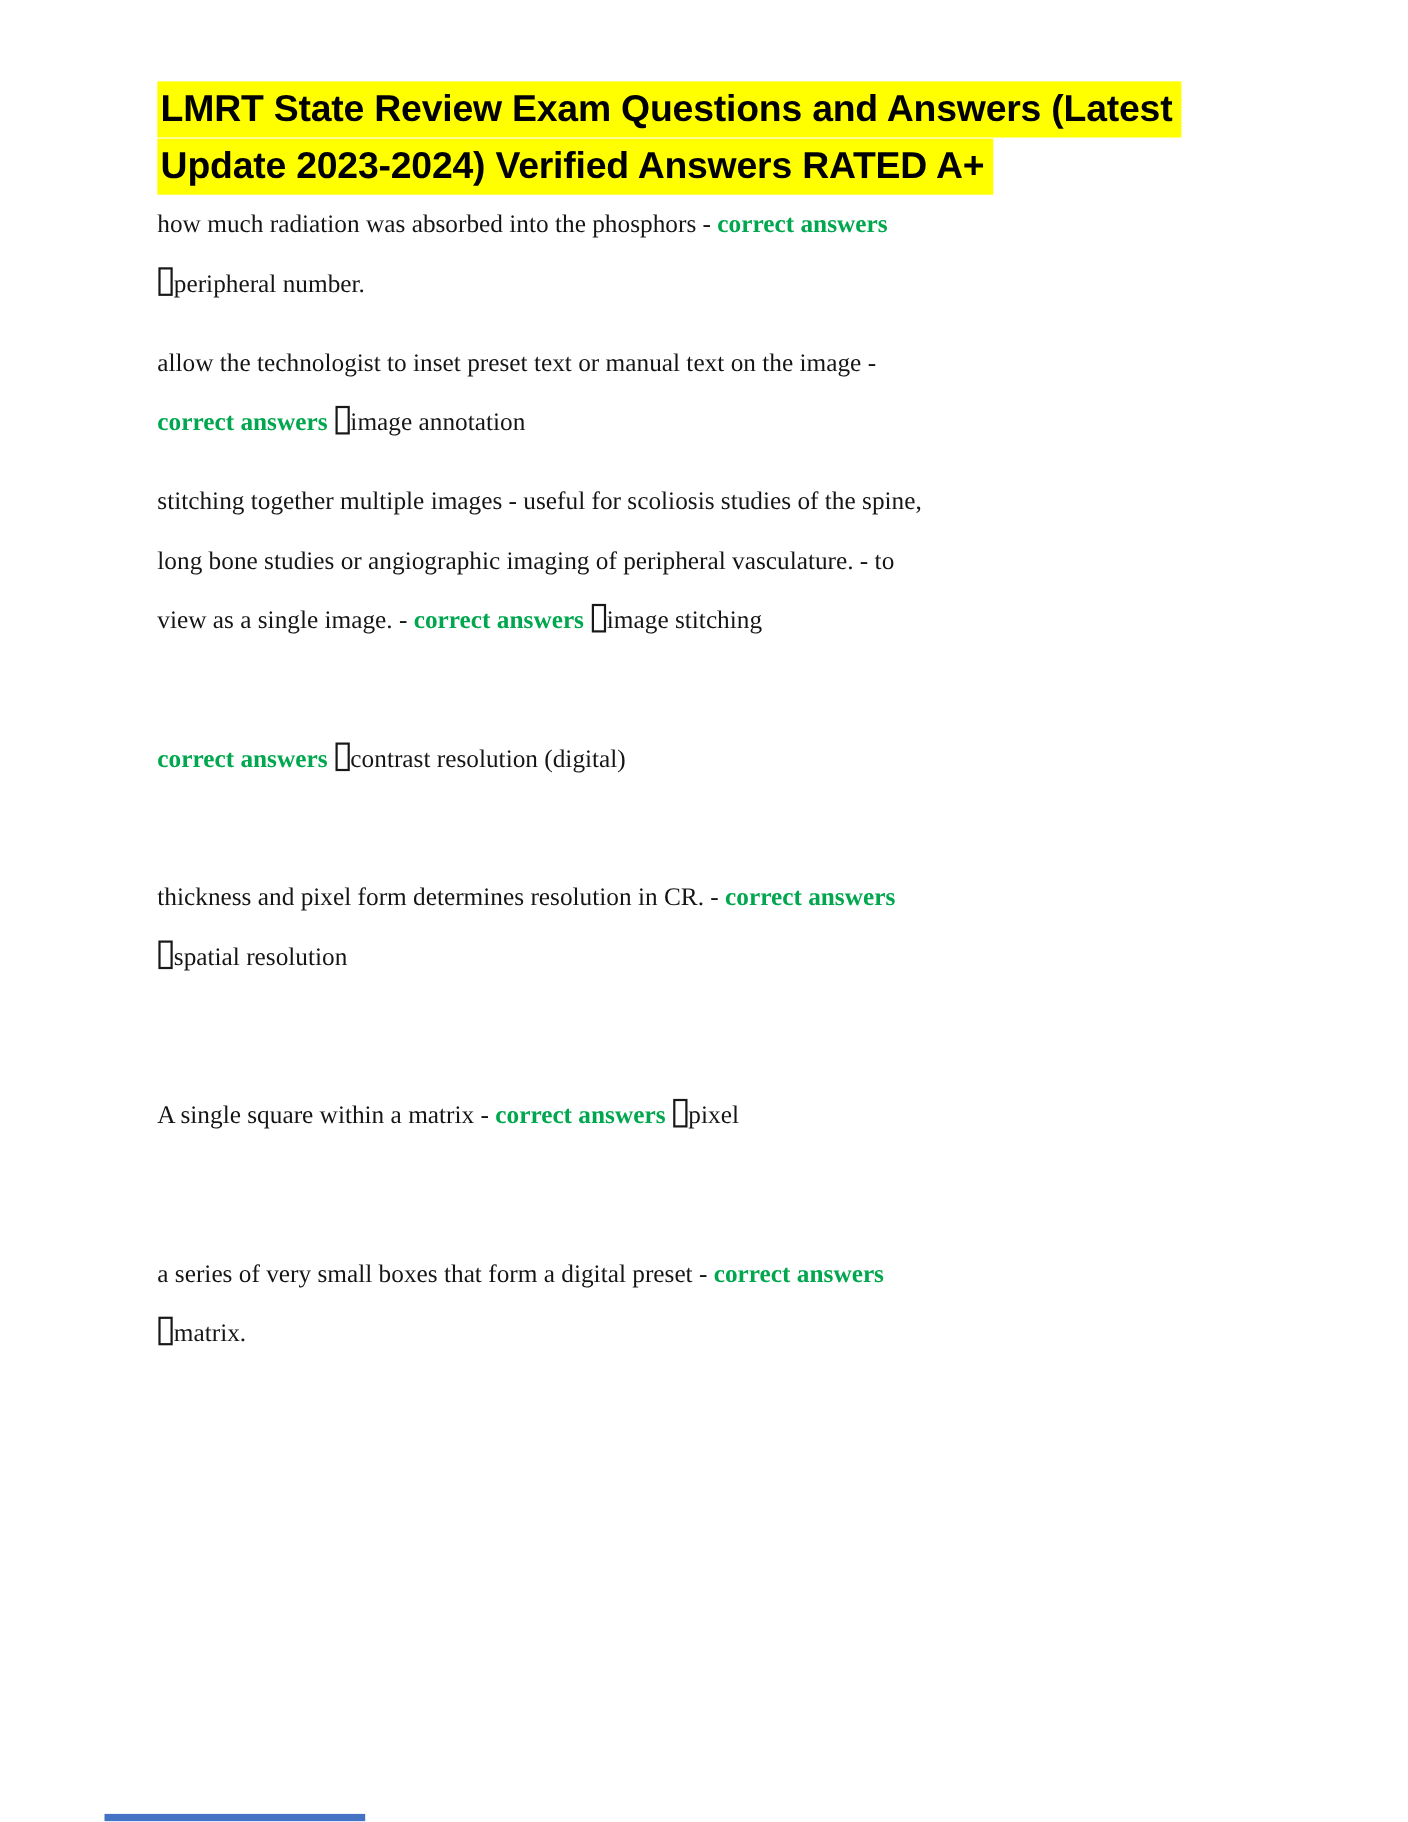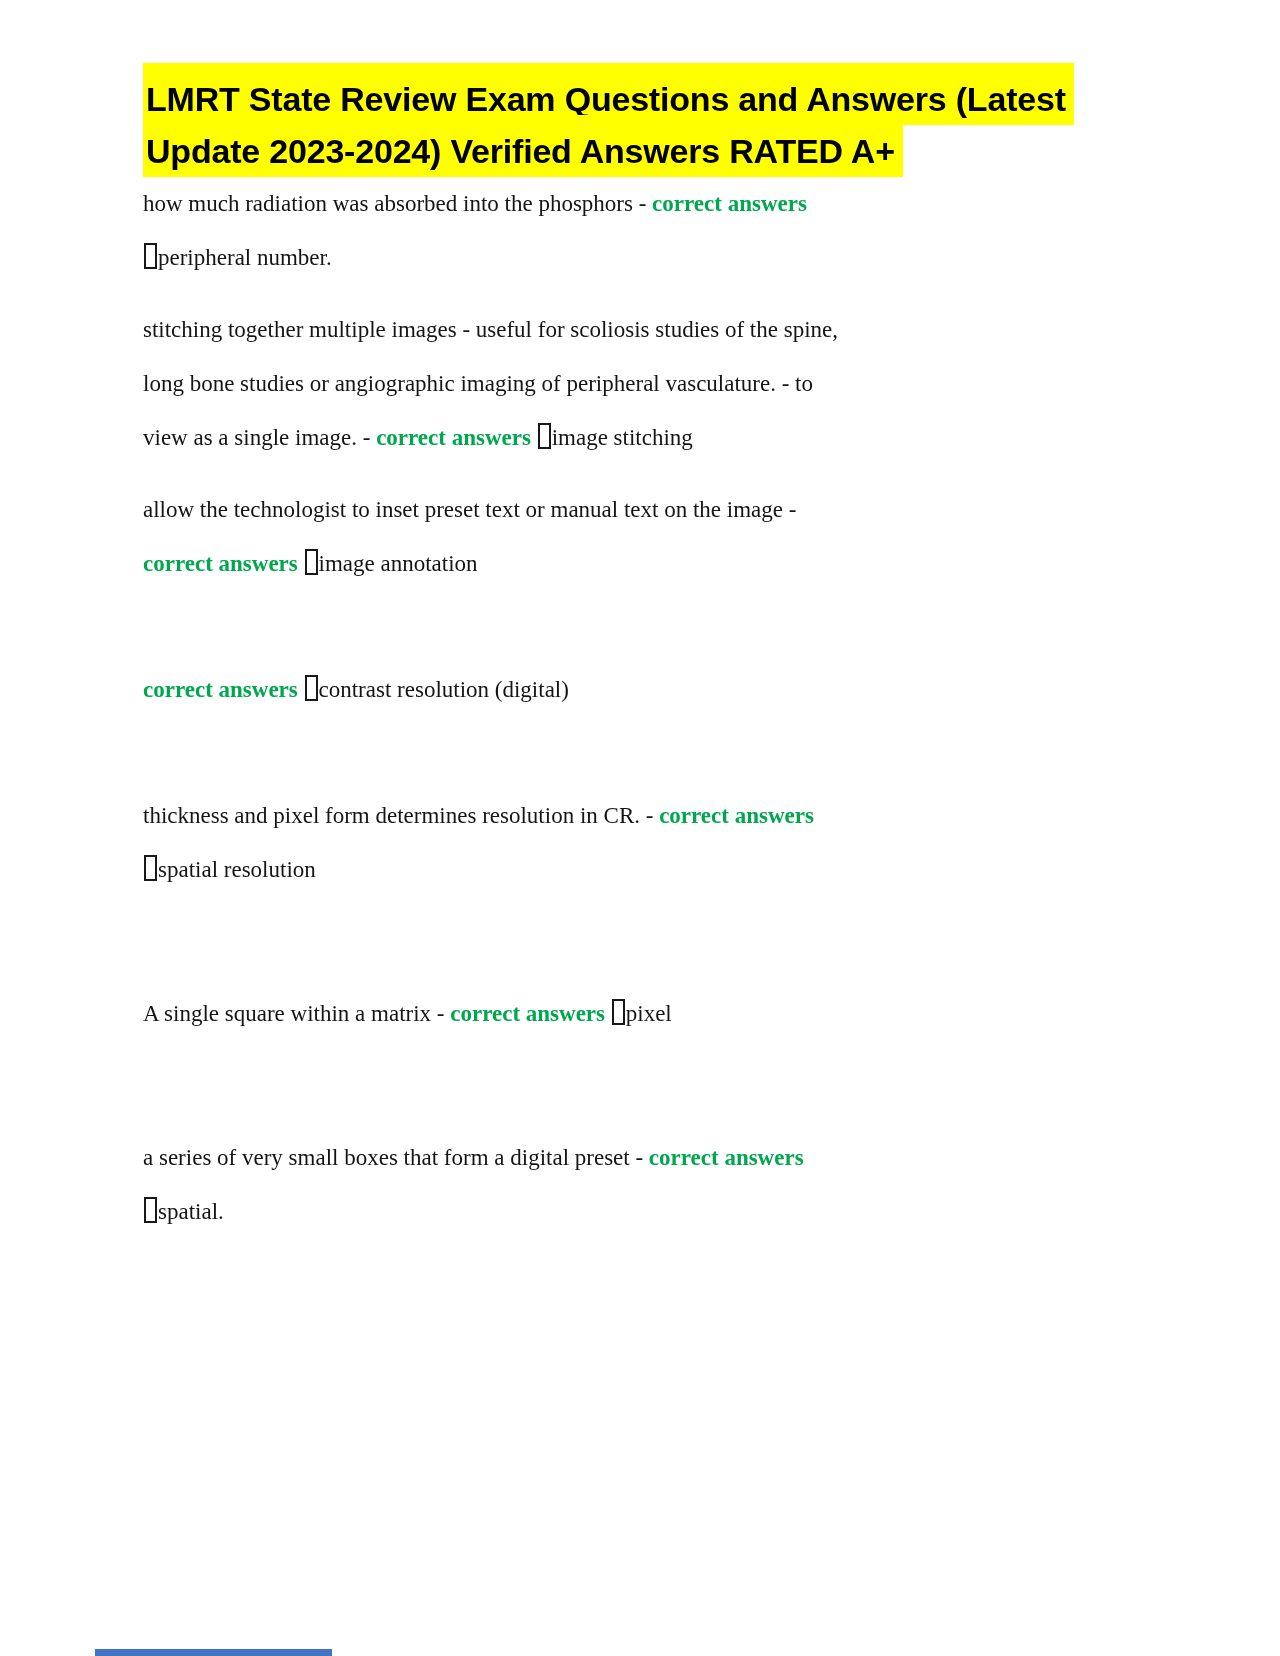--- a/index.html
+++ b/index.html
@@ -21,21 +21,21 @@
     margin: 0;
     font-size: 34px;
     font-weight: 700;
     line-height: 52px;
     letter-spacing: -0.2px;
     color: #000000;
     white-space: nowrap;
   }
   .hl {
     background: var(--hl, #ffff00);
-    padding: 17px 8px 7px 3px;
+    padding: 6px 8px 7px 3px;
   }
   .doc-body { margin: 0; font-family: Liberation Serif, serif; }
   .para {
     margin: 0 0 18px 0;
     font-size: 23px;
     line-height: 54px;
     color: var(--txt, #151515);
     white-space: nowrap;
   }
   .answer {
@@ -61,24 +61,24 @@
   }
 </style>
 </head>
 <body>
 
 <div class="page">
   <div class="content">
     <h1 class="doc-title"><span class="hl">LMRT State Review Exam Questions and Answers (Latest</span><br><span class="hl">Update 2023-2024) Verified Answers RATED A+</span></h1>
     <div class="doc-body">
         <p class="para"><span>how much radiation was absorbed into the phosphors - </span><span class="answer">correct answers</span><br><span class="tofu"></span><span>peripheral number.</span></p>
+        <p class="para"><span>allow the technologist to inset preset text or manual text on the image - </span><br><span class="answer">correct answers</span><span> </span><span class="tofu"></span><span>image annotation</span></p>
         <p class="para"><span>stitching together multiple images - useful for scoliosis studies of the spine, </span><br><span>long bone studies or angiographic imaging of peripheral vasculature. - to </span><br><span>view as a single image. - </span><span class="answer">correct answers</span><span> </span><span class="tofu"></span><span>image stitching</span></p>
-        <p class="para"><span>allow the technologist to inset preset text or manual text on the image - </span><br><span class="answer">correct answers</span><span> </span><span class="tofu"></span><span>image annotation</span></p>
         <p class="para"><br><span class="answer">correct answers</span><span> </span><span class="tofu"></span><span>contrast resolution (digital)</span></p>
         <p class="para"><br><span>thickness and pixel form determines resolution in CR. - </span><span class="answer">correct answers</span><br><span class="tofu"></span><span>spatial resolution</span></p>
         <p class="para">&nbsp;</p>
         <p class="para"><span>A single square within a matrix - </span><span class="answer">correct answers</span><span> </span><span class="tofu"></span><span>pixel</span></p>
         <p class="para">&nbsp;</p>
-        <p class="para"><span>a series of very small boxes that form a digital preset - </span><span class="answer">correct answers</span><br><span class="tofu"></span><span>spatial.</span></p>
+        <p class="para"><span>a series of very small boxes that form a digital preset - </span><span class="answer">correct answers</span><br><span class="tofu"></span><span>matrix.</span></p>
       </div>
   </div>
   <div class="footer-bar"></div>
 </div>
 
 </body></html>

